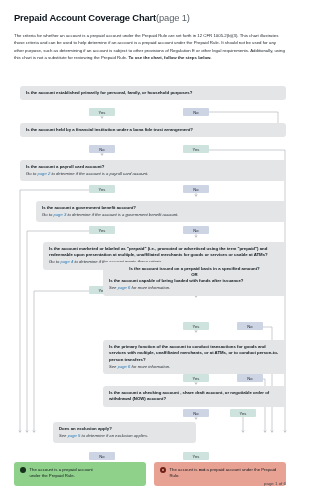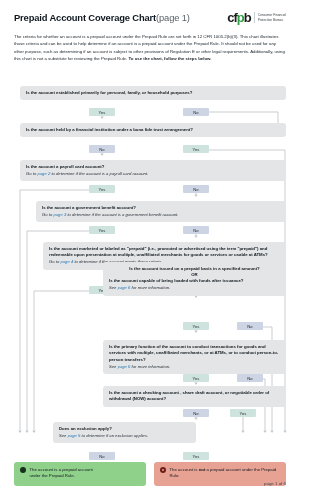--- a/index.html
+++ b/index.html
@@ -91,28 +91,20 @@
 </head>
 <body>
 
 <div class="page">
 
   <div class="header">
     <div class="title-row">
       <div class="title">
         <span>Prepaid Account Coverage Chart</span><span class="pg">(page 1)</span>
       </div>
-      <div class="logo">
-        <div class="logo-mark"><span class="c1">cf</span><span class="c2">p</span><span class="c1">b</span></div>
-        <div class="logo-sep"></div>
-        <div class="logo-text">
-          <div>Consumer Financial</div>
-          <div>Protection Bureau</div>
-        </div>
-      </div>
     </div>
     <div class="intro">
       <span>The criteria for whether an account is a prepaid account under the Prepaid Rule are set forth in 12 CFR 1005.2(b)(3). This chart illustrates those criteria and can be used to help determine if an account is a prepaid account under the Prepaid Rule. It should not be used for any other purpose, such as determining if an account is subject to other provisions of Regulation E or other legal requirements. Additionally, using this chart is not a substitute for reviewing the Prepaid Rule.</span>
       <b>To use the chart, follow the steps below.</b>
     </div>
   </div>
 
   <div class="flow">
 
     <svg class="lines" viewBox="0 0 300 494">

